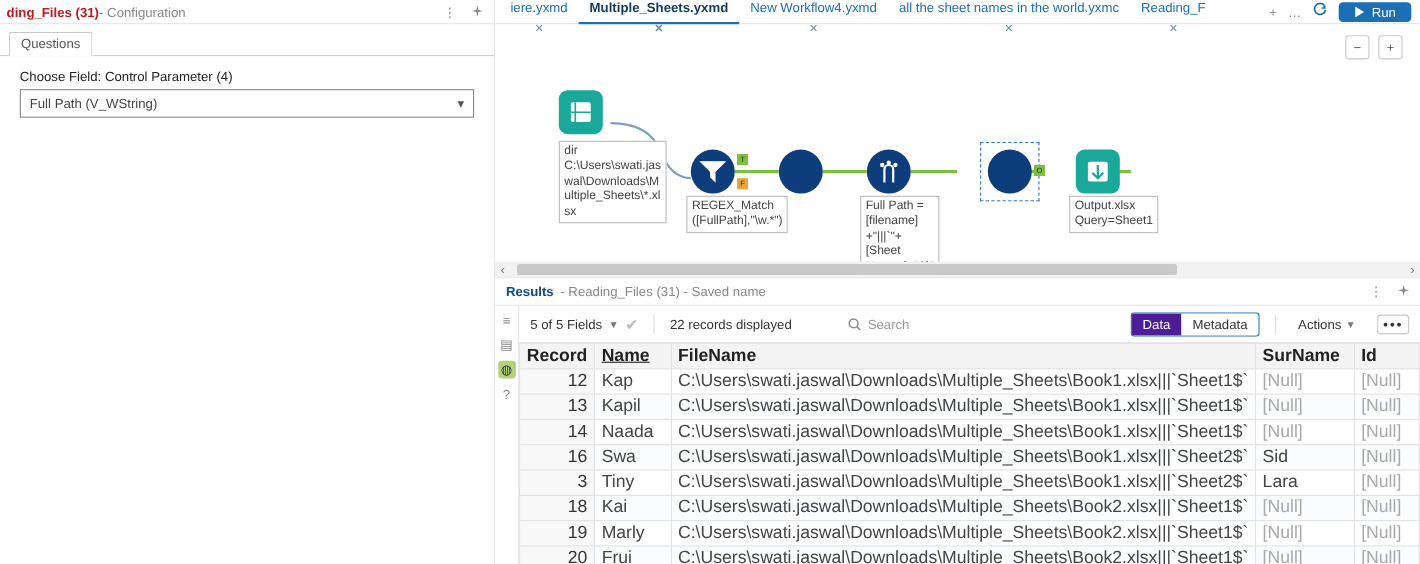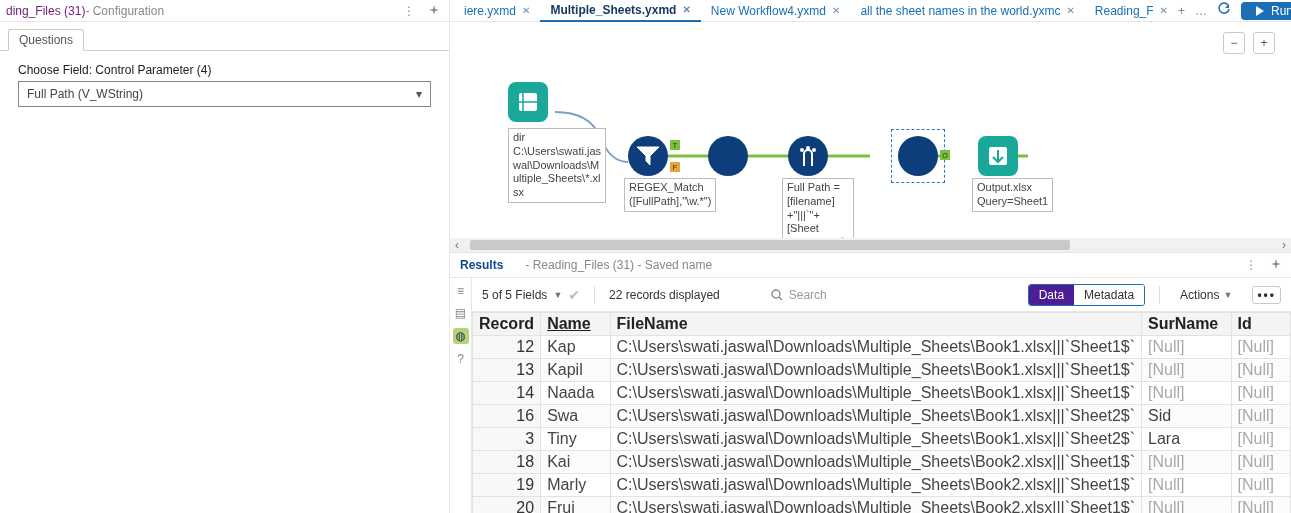--- a/index.html
+++ b/index.html
@@ -2,34 +2,34 @@
 <html><head>
 <meta charset="utf-8">
 <style>
 * { box-sizing: border-box; margin: 0; padding: 0; font-family: "Segoe UI", Arial, sans-serif; }
 body { width: 1291px; height: 513px; overflow: hidden; background: #fff; font-size: 12px; color: #444; }
 
 
 .main { display:flex; height: calc(100% - 0px); }
 .left-panel { width: 450px; border-right: 1px solid #e6e6e6; display:flex; flex-direction:column; }
 .left-header { display:flex; align-items:center; height:22px; border-bottom:1px solid #e6e6e6;}
-.left-header .title-part { padding-left:6px; color:#701a75; }
+.left-header .title-part { padding-left:6px; color:#b91c1c;font-weight:bold; }
 .left-header .title-suffix { color:#888; }
 .left-header .icons { margin-left:auto; display:flex; gap:14px; padding-right:10px; color:#888;}
 .tabs-row { display:flex; border-bottom:1px solid #d0d0d0; padding:6px 8px 0 8px; }
 .tab-q { border:1px solid #c9c9c9; border-bottom-color:#fff; padding:3px 10px; border-radius:3px 3px 0 0; background:#fff; color:#555; position:relative; top:1px;}
 .cfg-body { padding:12px 18px; }
 .field-lbl { color:#222; margin-bottom:4px; }
 .dropdown { border:1px solid #888; height:26px; display:flex; align-items:center; padding:0 8px; position:relative; }
 .dropdown .caret { position:absolute; right:8px; color:#555; }
 
 
 .right-panel { flex:1; display:flex; flex-direction:column; min-width:0; }
 .file-tabs { display:flex; align-items:center; height:22px; gap:0; padding-left:4px; border-bottom:1px solid #e6e6e6; }
-.file-tab { display:flex; align-items:center; gap:6px; padding:0 10px; height:22px; color:#1a6fb5; font-size:12px; white-space:nowrap; }
+.file-tab { display:flex; align-items:center; gap:6px; padding:0 10px; height:22px; color:#1a6fb5; font-size:12px; white-space:nowrap;flex-direction:column; }
 .file-tab.active { border-bottom:2px solid #1a6fb5; font-weight:600; color:#153a62; }
 .file-tab .x { color:#6a8fb5; font-size:10px; }
 .tabs-right { margin-left:auto; display:flex; align-items:center; gap:10px; padding-right:8px; }
 .run-btn { background:#1a6fb5; color:#fff; border-radius:4px; padding:2px 14px; display:flex; align-items:center; gap:6px; font-size:12px; }
 .run-btn svg { fill:#fff; }
 .tb-icon { color:#888; }
 
 
 .canvas-wrap { position:relative; flex:0 0 230px; overflow:hidden; }
 .canvas { position:relative; width:100%; height:100%; }
@@ -41,21 +41,21 @@
 .circle-tool { width:40px; height:40px; background:#0d3d7a; border-radius:50%; }
 .selected-tool { outline:1px dashed #2e77c5; outline-offset:6px; }
 .anchor-out { position:absolute; width:10px;height:10px; background:#7fbf3f; display:flex;align-items:center;justify-content:center; font-size:7px; color:#053a05;}
 .scroll-h { position:absolute; bottom:0; left:0; right:0; height:14px; background:#f1f1f1; display:flex; align-items:center; }
 .scroll-h .arrow { width:14px; text-align:center; color:#777; }
 .scroll-thumb { position:absolute; left:20px; width:600px; height:10px; top:2px; background:#c9c9c9; border-radius:2px; }
 
 svg.wire { position:absolute; top:0; left:0; pointer-events:none; }
 
 
-.results-header { display:flex; align-items:center; height:26px; border-top:1px solid #e6e6e6; border-bottom:1px solid #e6e6e6; padding:0 10px; gap:22px; color:#0c4a8e;}
+.results-header { display:flex; align-items:center; height:26px; border-top:1px solid #e6e6e6; border-bottom:1px solid #e6e6e6; padding:0 10px; gap:6px; color:#0c4a8e;}
 .results-header .sub { color:#888; }
 .results-header .ricons { margin-left:auto; display:flex; gap:14px; color:#888; }
 .results-body { display:flex; flex:1; min-height:0; }
 .left-gutter { width:22px; border-right:1px solid #e6e6e6; display:flex; flex-direction:column; align-items:center; padding-top:6px; gap:8px; color:#888;}
 .left-gutter .sel { background:#b5d27a; border-radius:3px; color:#234; width:16px;height:16px; display:flex;align-items:center;justify-content:center;}
 .results-main { flex:1; display:flex; flex-direction:column; min-width:0;}
 .toolbar { display:flex; align-items:center; height:34px; padding:0 10px; border-bottom:1px solid #e6e6e6; gap:14px; }
 .select-fields { display:flex; align-items:center; gap:6px; color:#333; }
 .caret-sm { color:#777; font-size:9px; }
 .check-sm { color:#bbb; font-size:14px; }

